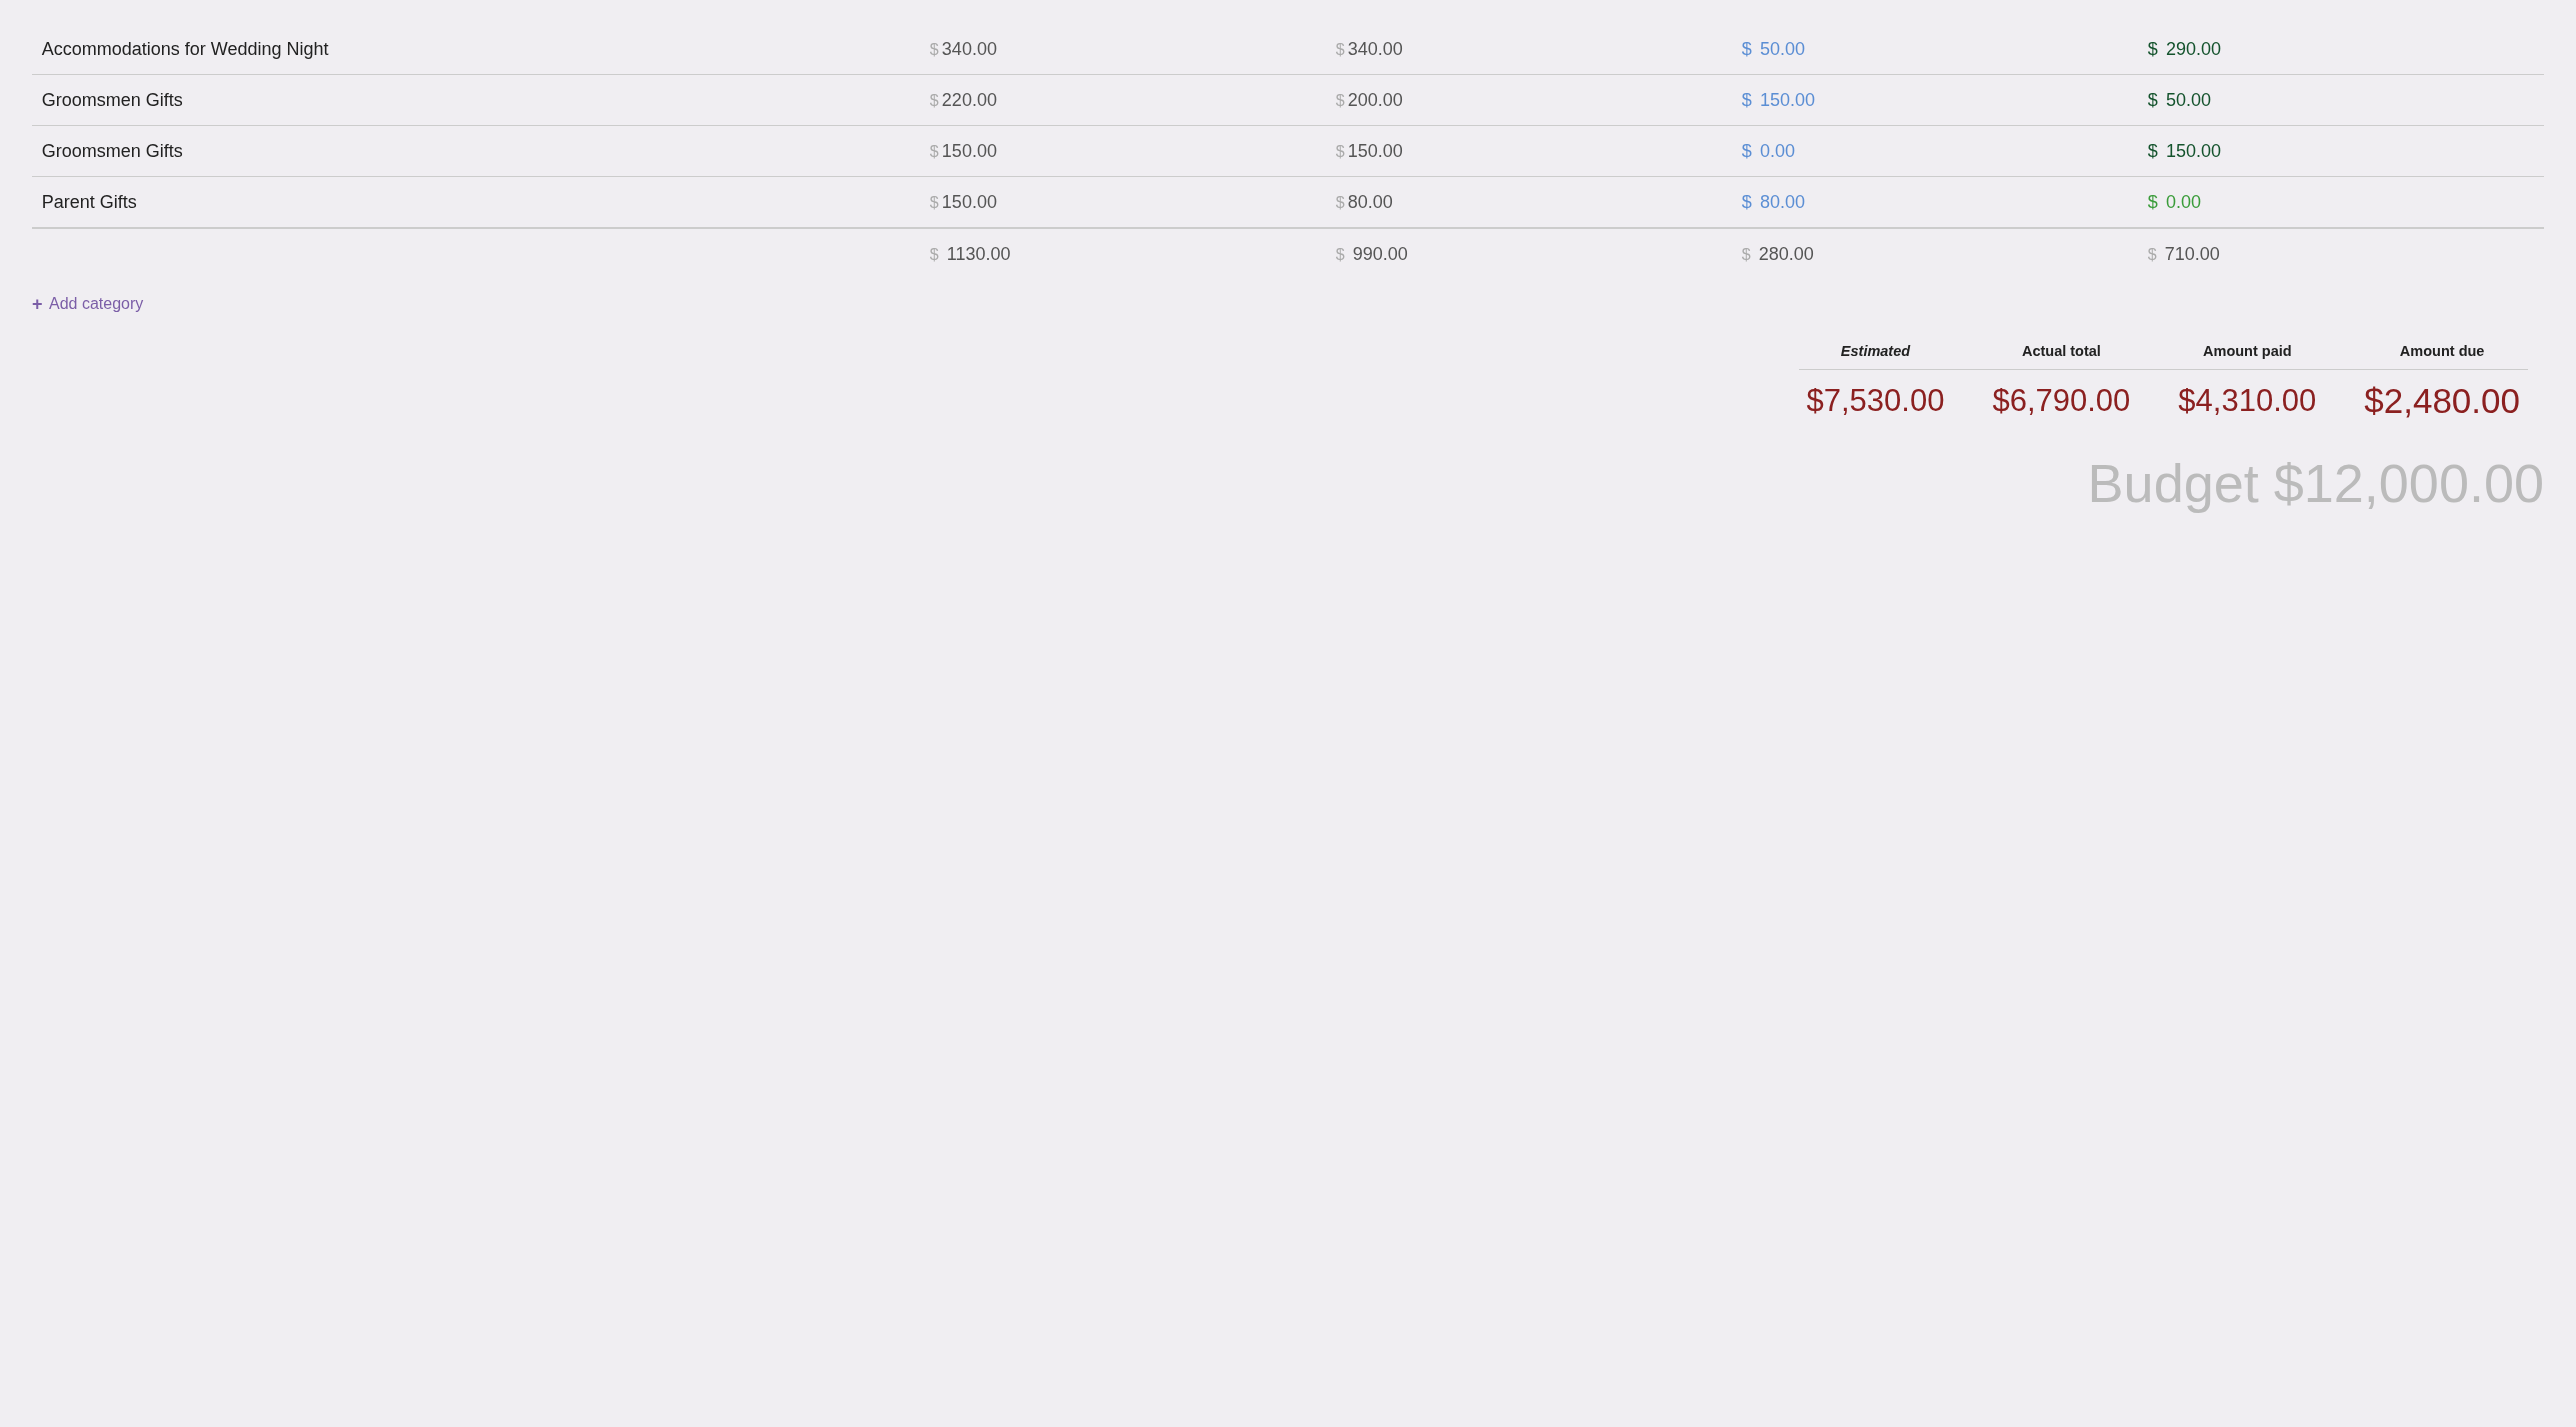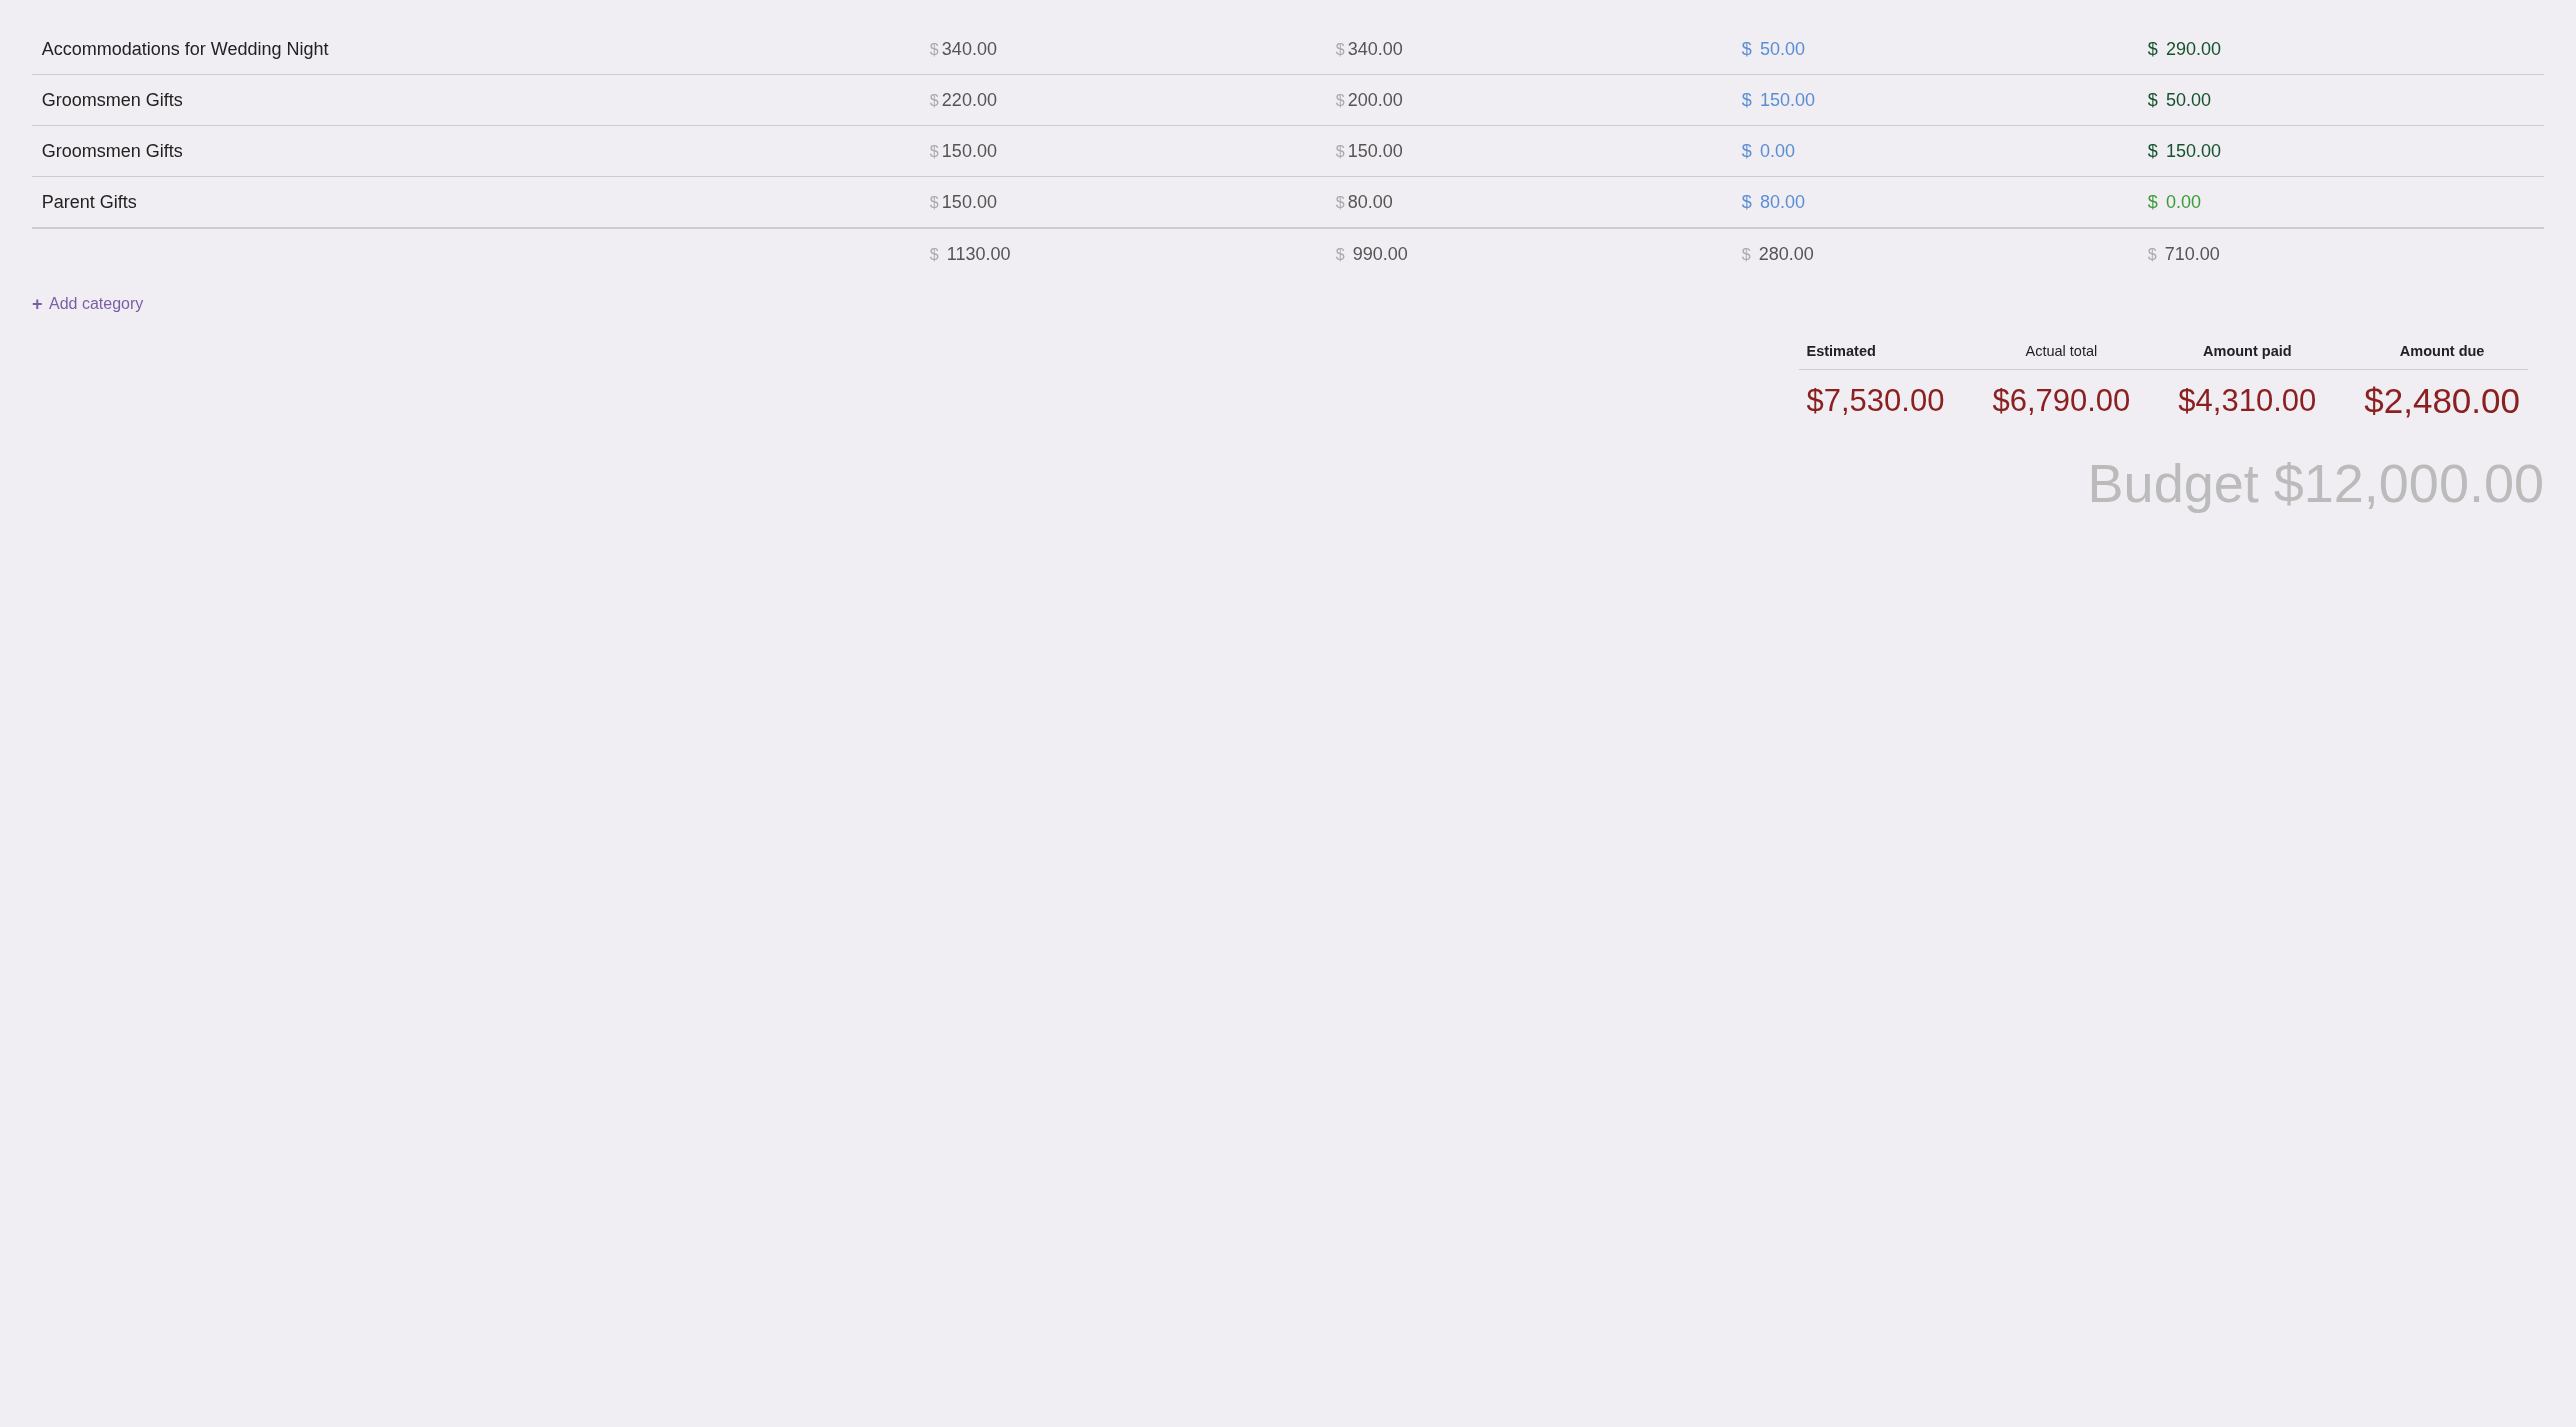--- a/index.html
+++ b/index.html
@@ -222,22 +222,22 @@
   <button class="add-category-btn">
     <span class="plus-icon">+</span>
     <span>Add category</span>
   </button>
 </div>
 
 <div class="summary-section">
   <table class="summary-table">
     <thead>
       <tr id="summary-header-row">
-          <td style="text-align: left; padding: 4.8px 24px; font-size: 14.5px; font-weight: 600; color: rgb(34, 34, 34);">Estimated</td>
-          <td style="text-align: center; padding: 4.8px 24px; font-size: 14.5px; font-weight: 400; color: rgb(34, 34, 34);">Actual total</td>
+          <td style="text-align: center; padding: 4.8px 24px; font-size: 14.5px; font-weight: 600; color: rgb(34, 34, 34); font-style: italic;">Estimated</td>
+          <td style="text-align: center; padding: 4.8px 24px; font-size: 14.5px; font-weight: 700; color: rgb(34, 34, 34);">Actual total</td>
           <td style="text-align: center; padding: 4.8px 24px; font-size: 14.5px; font-weight: 600; color: rgb(34, 34, 34);">Amount paid</td>
           <td style="text-align: center; padding: 4.8px 24px; font-size: 14.5px; font-weight: 600; color: rgb(34, 34, 34);">Amount due</td>
         </tr>
     </thead>
     <tbody>
       <tr>
         <td colspan="4">
             <hr class="divider-line">
           </td>
       </tr>

